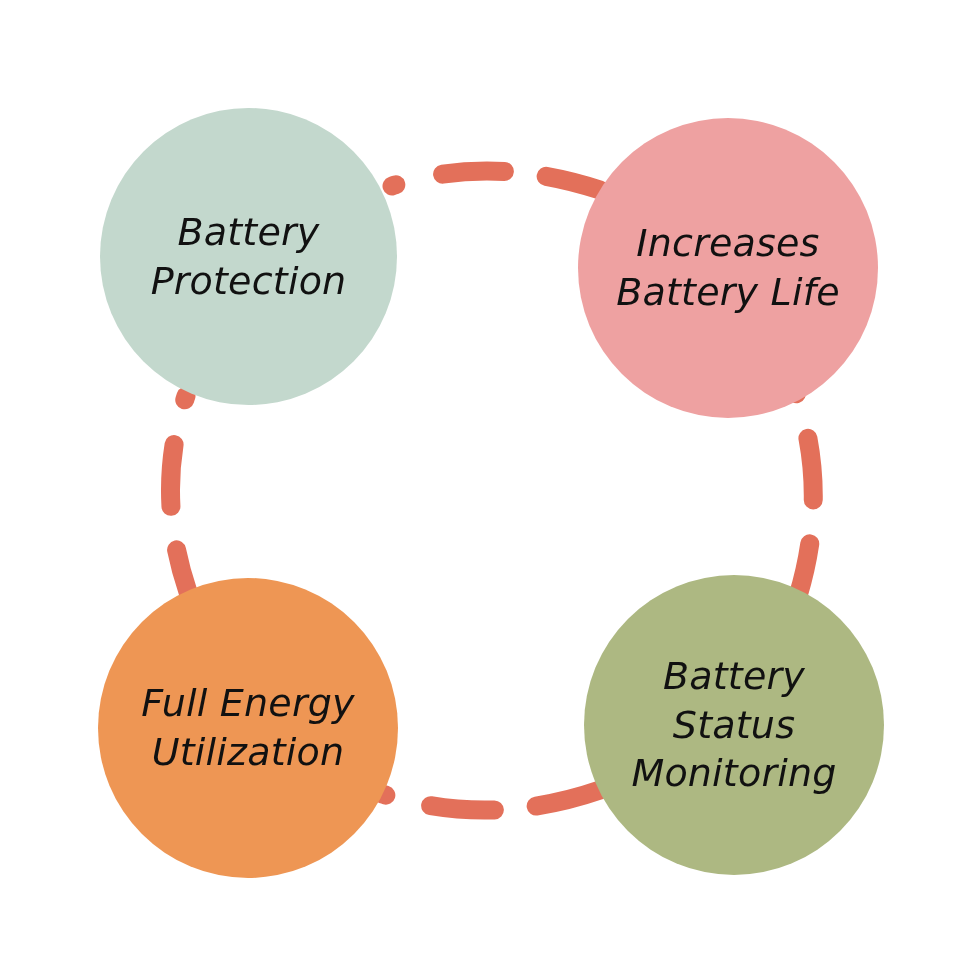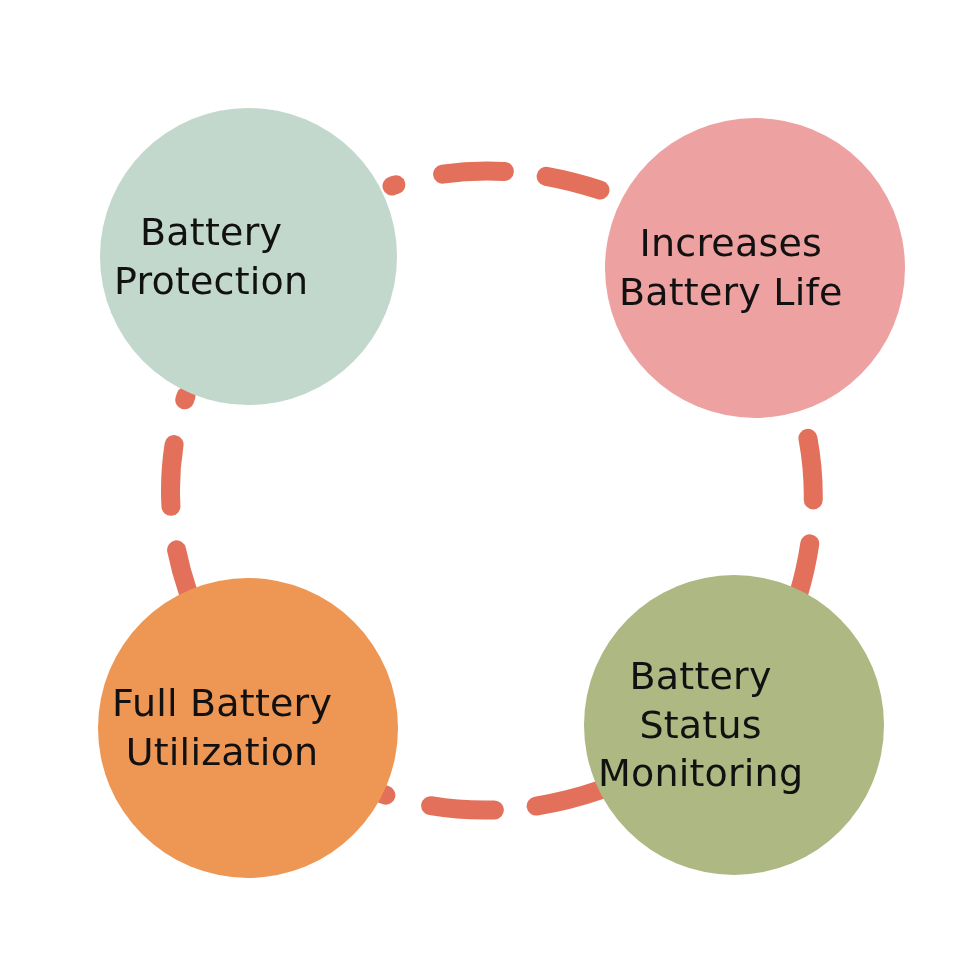--- a/index.html
+++ b/index.html
@@ -23,40 +23,41 @@
     top: 0;
     width: 980px;
     height: 980px;
     pointer-events: none;
   }
   .bubble {
     position: absolute;
     border-radius: 50%;
     display: flex;
     align-items: center;
-    justify-content: flex-start;
+    justify-content: center;
     text-align: center;
     box-sizing: border-box;
+    font-style: italic;
   }
   .bubble-label {
     color: #111111;
     font-size: 38px;
     line-height: 1.28;
     letter-spacing: 0.2px;
     white-space: pre-line;
     padding: 0 14px;
   }
   #bubble-battery-protection {
     left: 100px;
     top: 108px;
     width: 297px;
     height: 297px;
   }
   #bubble-increases-battery-life {
-    left: 605px;
+    left: 578px;
     top: 118px;
     width: 300px;
     height: 300px;
   }
   #bubble-full-energy-utilization {
     left: 98px;
     top: 578px;
     width: 300px;
     height: 300px;
   }
@@ -101,21 +102,21 @@
     <span class="bubble-label">Battery
 Protection</span>
   </div>
 
   <div class="bubble" id="bubble-increases-battery-life" style="background:#eea1a1;">
     <span class="bubble-label">Increases
 Battery Life</span>
   </div>
 
   <div class="bubble" id="bubble-full-energy-utilization" style="background:#ee9654;">
-    <span class="bubble-label">Full Battery
+    <span class="bubble-label">Full Energy
 Utilization</span>
   </div>
 
   <div class="bubble" id="bubble-battery-status-monitoring" style="background:#adb882;">
     <span class="bubble-label">Battery
 Status
 Monitoring</span>
   </div>
 
 

